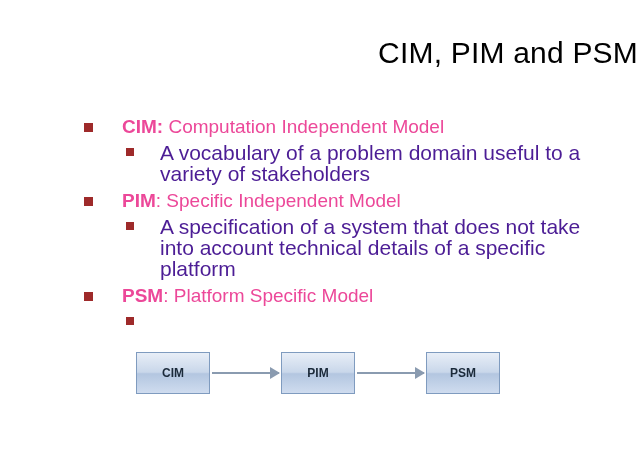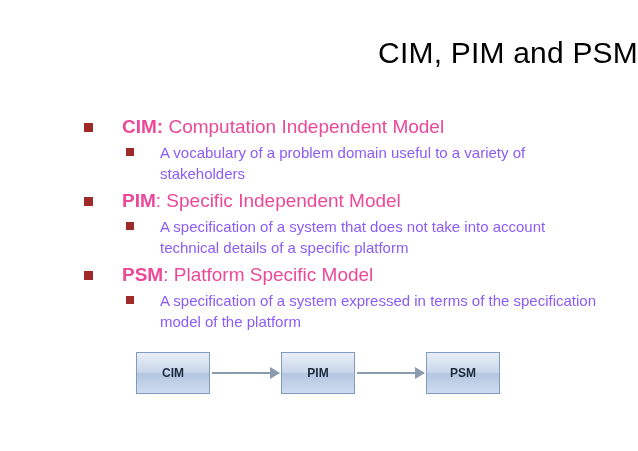--- a/index.html
+++ b/index.html
@@ -53,23 +53,23 @@
     background: #9e2a2a;
     display: block;
   }
   .lvl1 .term {
     font-weight: bold;
   }
   .lvl2 {
     position: relative;
     padding-left: 82px;
     margin-bottom: 4px;
-    font-size: 15px;
+    font-size: 21px;
     line-height: 21px;
-    color: #8b5cf6;
+    color: #4c1d95;
   }
   .lvl2 .bullet {
     position: absolute;
     left: 48px;
     top: 6px;
     width: 8px;
     height: 8px;
     background: #9e2a2a;
     display: block;
   }
@@ -160,21 +160,20 @@
       <span class="text">A specification of a system that does not take into account technical details of a specific platform</span>
     </div>
 
     <div class="lvl1">
       <span class="bullet"></span>
       <span class="term">PSM</span><span>: Platform Specific Model</span>
     </div>
 
     <div class="lvl2">
       <span class="bullet"></span>
-      <span class="text">A specification of a system expressed in terms of the specification model of the platform</span>
     </div>
 
   </div>
 
   <div class="diagram">
     <div class="node n1">CIM</div>
     <div class="arrow a1">
       <span class="shaft"></span>
       <span class="head"></span>
     </div>

